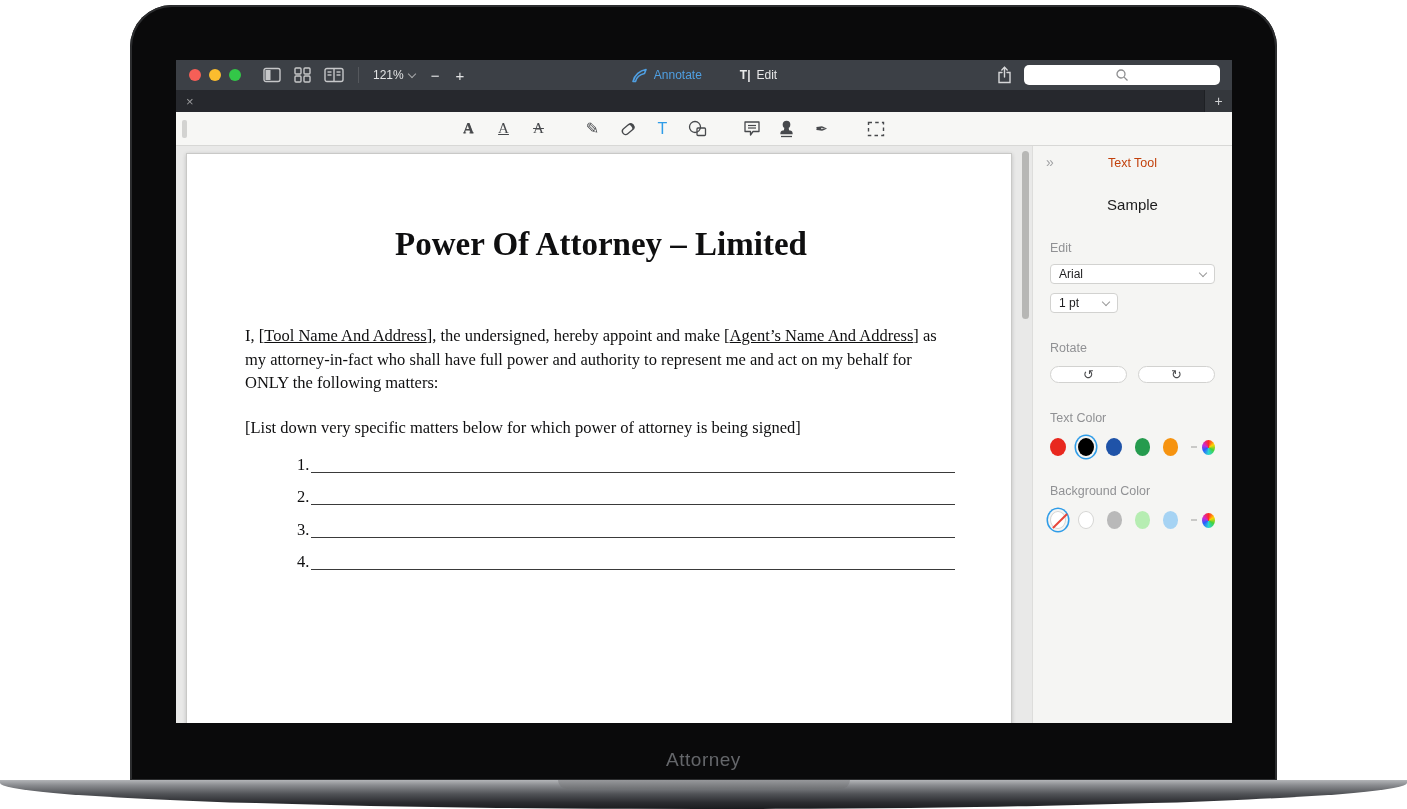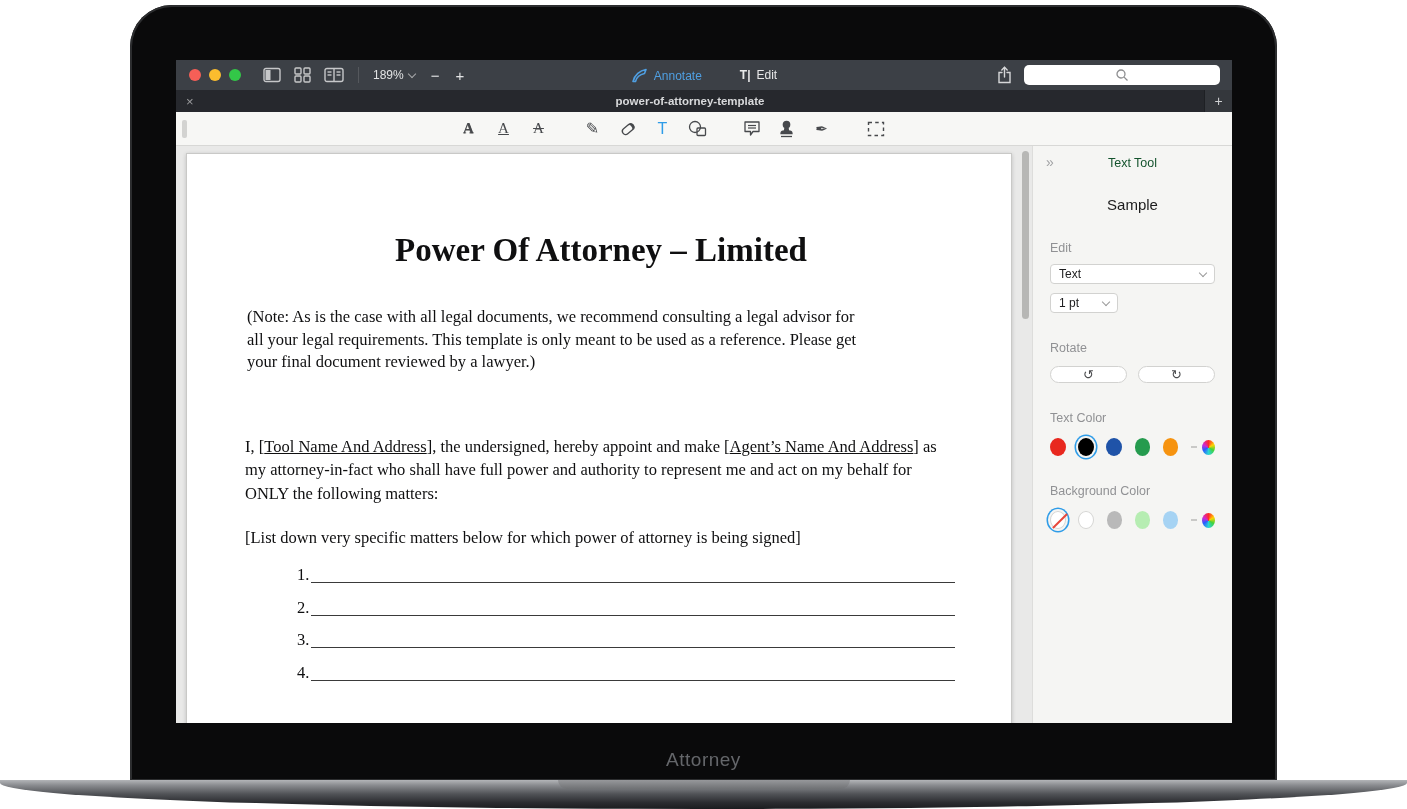--- a/index.html
+++ b/index.html
@@ -31,21 +31,21 @@
   .light { width:12px; height:12px; border-radius:50%; }
   .light.r { background:#f65f57; } .light.y { background:#fbbd2e; } .light.g { background:#33c748; }
   .viewbtns { display:flex; gap:13px; margin-left:22px; align-items:center; }
   .tb-sep { width:1px; height:16px; background:#55585d; margin:0 14px; }
   .zoomctl { display:flex; align-items:center; gap:5px; font-size:12px; color:#e3e4e5; }
   .chev { display:inline-block; width:6px; height:6px; border-right:1.5px solid #a7a8aa;
           border-bottom:1.5px solid #a7a8aa; transform:rotate(45deg); margin-top:-3px; }
   .zbtn { font-size:15px; color:#e3e4e5; margin-left:16px; cursor:default; }
   .mode { position:absolute; left:0; right:0; top:0; height:30px; display:flex;
           align-items:center; justify-content:center; gap:38px; pointer-events:none; }
-  .mode > div { display:flex; align-items:flex-end; gap:6px; font-size:12px; pointer-events:auto; }
+  .mode > div { display:flex; align-items:center; gap:6px; font-size:12px; pointer-events:auto; }
   .mode .annotate { color:#4f9fe2; }
   .mode .edit { color:#e8e9ea; }
   .editTI { font-size:12px; font-weight:bold; color:#e8e9ea; }
   .tb-right { margin-left:auto; display:flex; align-items:center; gap:12px; margin-right:12px; }
   .searchbox { width:196px; height:20px; background:#fff; border-radius:5px; position:relative; }
   .searchbox svg { position:absolute; left:50%; top:50%; transform:translate(-50%,-50%); }
   .searchbox input { position:absolute; inset:0; width:100%; height:100%; border:none;
                      background:transparent; outline:none; font-size:12px; padding:0 8px; }
 
   
@@ -72,38 +72,38 @@
   .tool.txt { color:#2e9ce8; font-size:16px; font-family:"Liberation Sans", sans-serif; }
   .tool.pen { font-size:16px; }
 
   
   .content { flex:1; display:flex; min-height:0; }
   .viewer { flex:1; position:relative; background:#e9e9e8; overflow:hidden; }
   .page { position:absolute; left:10px; top:7px; width:826px; height:980px; background:#fff;
           border:1px solid #c9c9c7; box-shadow:0 1px 4px rgba(0,0,0,.18);
           font-family:"Liberation Serif", serif; color:#0f0f10;
           padding:70px 54px 0 58px; }
-  .doc-title { text-align:center; font-size:33px; font-weight:bold; margin-top:8px; }
+  .doc-title { text-align:center; font-size:33px; font-weight:bold; margin-top:2px; }
   .doc-note { margin:37px 0 0 2px; width:625px; font-size:16.5px; line-height:22.5px; }
   .doc-appoint { margin-top:61px; font-size:16.5px; line-height:23.5px; }
   .doc-appoint .uline { text-decoration:underline; }
   .doc-intro { margin-top:23px; font-size:16.5px; }
   .doc-list { margin:15px 0 0 52px; }
   .doc-item { display:flex; align-items:flex-end; font-size:16.5px; height:22px; margin-bottom:10.5px; }
   .doc-item .num { flex:0 0 auto; }
   .doc-item .fill-line { flex:1; border-bottom:1.2px solid #3a3a3a; margin:0 2px 2px 2px; height:1px; }
   .vscroll { position:absolute; right:3px; top:5px; width:7px; height:168px; background:#b7b7b5;
              border-radius:4px; }
 
   
   .sidebar { width:200px; background:#f5f5f3; border-left:1px solid #dddddb; flex:0 0 auto;
              position:relative; font-size:12px; color:#222; padding:0 17px; }
   .sb-head { position:relative; height:34px; display:flex; align-items:center; justify-content:center; }
   .sb-collapse { position:absolute; left:-4px; top:8px; color:#a2a3a5; font-size:14px; }
-  .sb-title { color:#14532d; font-size:12.5px; }
+  .sb-title { color:#c2410c; font-size:12.5px; }
   .sb-sample { text-align:center; margin-top:16px; font-size:15px; color:#1c1c1d; }
   .sb-label { color:#909194; margin-top:28px; font-size:12.5px; }
   .sel { background:#fff; border:1px solid #d2d2d0; border-radius:4px; height:20px;
          display:flex; align-items:center; justify-content:space-between; padding:0 8px;
          margin-top:9px; font-size:12px; color:#1d1d1e; }
   .sel .chev { border-color:#9a9a9a; }
   .row { display:flex; gap:8px; align-items:center; }
   .sel.style { flex:1; }
   .bi { display:flex; margin-top:9px; background:#fff; border:1px solid #d2d2d0; border-radius:4px;
         height:20px; width:56px; }
@@ -167,21 +167,21 @@
                 <line x1="3.5" y1="5" x2="7.5" y2="5"></line>
                 <line x1="3.5" y1="8" x2="7.5" y2="8"></line>
                 <line x1="12.5" y1="5" x2="16.5" y2="5"></line>
                 <line x1="12.5" y1="8" x2="16.5" y2="8"></line>
               </g>
             </svg>
         </span>
       </div>
       <div class="tb-sep"></div>
       <div class="zoomctl">
-        <span>189%</span>
+        <span>121%</span>
         <span class="chev"></span>
       </div>
       <span class="zbtn">−</span>
       <span class="zbtn">+</span>
 
       <div class="mode">
         <div class="annotate">
           <svg width="17" height="15" viewBox="0 0 17 15">
               <path d="M2 13.5 C3.5 7 9 2.5 15 1.5 L13.5 5.5 C8.5 6.5 5.5 9.5 4.5 13.5 Z" fill="none" stroke="#4f9fe2" stroke-width="1.6" stroke-linejoin="round"></path>
             </svg>
@@ -209,21 +209,20 @@
               <line x1="8.6" y1="8.6" x2="12" y2="12" stroke="#8d8e90" stroke-width="1.3"></line>
             </svg>
           <input type="text" placeholder="" style="">
         </div>
       </div>
     </div>
 
     <div class="tabbar">
       <div class="tab">
         <span class="tab-close">×</span>
-        <span class="tab-title">power-of-attorney-template</span>
       </div>
       <div class="tab-add">+</div>
     </div>
 
     <div class="annotbar">
       <span class="grip"></span>
       <div class="tools">
         <span class="tool hl">A</span>
         <span class="tool ul">A</span>
         <span class="tool st">A</span>
@@ -268,21 +267,20 @@
               <rect x="1.5" y="1.5" width="15" height="13" fill="none" stroke="#47494c" stroke-width="1.4" stroke-dasharray="3.5 3.2"></rect>
             </svg>
         </span>
       </div>
     </div>
 
     <div class="content">
       <div class="viewer">
         <div class="page">
           <div class="doc-title">Power Of Attorney – Limited</div>
-          <p class="doc-note">(Note: As is the case with all legal documents, we recommend consulting a legal advisor for all your legal requirements. This template is only meant to be used as a reference. Please get your final document reviewed by a lawyer.)</p>
           <p class="doc-appoint"><span>I, [</span><span class="uline">Tool Name And Address</span><span>], the undersigned, hereby appoint and make [</span><span class="uline">Agent’s Name And Address</span><span>] as my attorney-in-fact who shall have full power and authority to represent me and act on my behalf for ONLY the following matters:</span></p>
           <p class="doc-intro">[List down very specific matters below for which power of attorney is being signed]</p>
           <div class="doc-list">
             <div class="doc-item">
               <span class="num">1.</span>
               <span class="fill-line"></span>
             </div>
             <div class="doc-item">
               <span class="num">2.</span>
               <span class="fill-line"></span>
@@ -302,21 +300,21 @@
 
       <div class="sidebar">
         <div class="sb-head">
           <span class="sb-collapse">»</span>
           <span class="sb-title">Text Tool</span>
         </div>
         <div class="sb-sample">Sample</div>
 
         <div class="sb-label">Edit</div>
         <div class="sel">
-          <span>Text</span>
+          <span>Arial</span>
           <span class="chev"></span>
         </div>
         <div class="sel size">
           <span>1 pt</span>
           <span class="chev"></span>
         </div>
 
         <div class="sb-label">Rotate</div>
         <div class="rot-row">
           <span class="rot-btn">↺</span>

